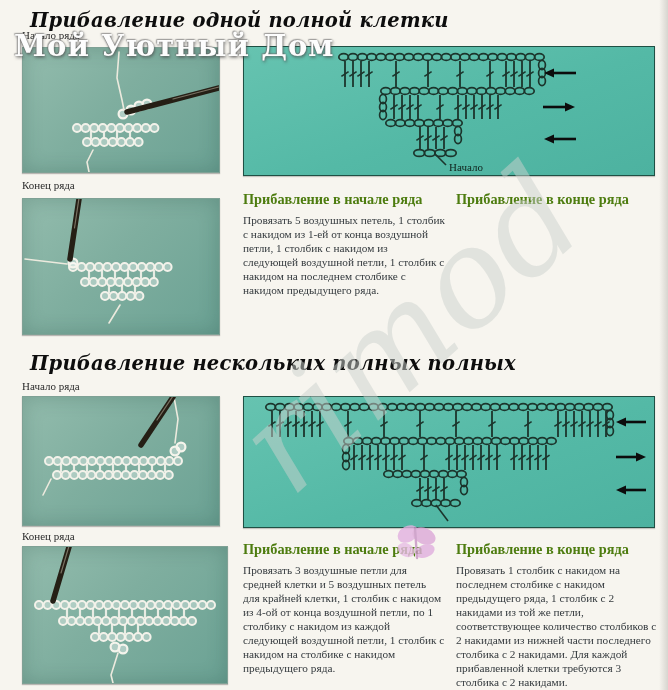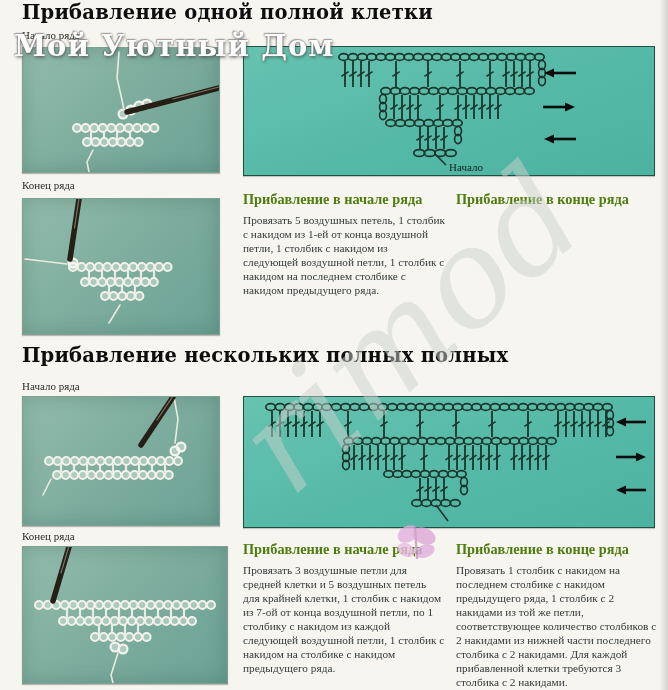--- a/index.html
+++ b/index.html
@@ -1,19 +1,19 @@
 <!DOCTYPE html>
 <html><head>
 <meta charset="utf-8">
 <style>
   html,body{margin:0;padding:0;background:#f7f5ef;}
   .page{position:relative;width:668px;height:690px;background:#f7f5ef;overflow:hidden;
         font-family:"Liberation Serif",serif;color:#222;}
-  .title{position:absolute;left:22px;margin:0;font-family:"DejaVu Serif",serif;
-         font-weight:bold;font-size:19.5px;color:#0d0d0d;letter-spacing:.2px;white-space:nowrap;}
+  .title{position:absolute;left:22px;margin:8px;font-family:"DejaVu Serif",serif;
+         font-style:italic;font-weight:bold;font-size:19.5px;color:#0d0d0d;letter-spacing:.2px;white-space:nowrap;}
   .t1{top:1px;} .t2{top:344px;}
   .cap{position:absolute;left:22px;font-size:11px;color:#2b2b2b;}
   .cap1{top:29px;} .cap2{top:179px;} .cap3{top:380px;} .cap4{top:530px;}
   .photo{position:absolute;left:22px;width:196px;
          background:linear-gradient(135deg,#93bcad 0%,#7fae9f 45%,#6ba294 100%);
          border:1px solid #7fa195;box-shadow:inset 0 0 20px rgba(25,60,50,.22),0 1px 1px rgba(0,0,0,.25);}
   .p1{top:47px;height:124px;} .p2{top:198px;height:135px;}
   .p3{top:396px;height:128px;} .p4{top:546px;width:204px;height:136px;}
   .photo svg{display:block;width:100%;height:100%;}
   .panel{position:absolute;left:243px;width:410px;
@@ -575,21 +575,21 @@
         <circle cx="92" cy="100" r="4.4" fill="rgba(255,255,255,.4)" stroke="#f5f4ec" stroke-width="2.2"></circle>
         <circle cx="100" cy="102" r="4.4" fill="rgba(255,255,255,.4)" stroke="#f5f4ec" stroke-width="2.2"></circle>
         <polyline points="95 106 88 128 90 136" fill="none" stroke="#eceade" stroke-width="1.6" stroke-linecap="round"></polyline>
         <line x1="46" y1="0" x2="30" y2="54" stroke="#251f15" stroke-width="5.5" stroke-linecap="round"></line>
         <line x1="46" y1="-1" x2="38" y2="26" stroke="#7a7263" stroke-width="1.2" stroke-linecap="round"></line>
       </svg>
   </div>
 
   <div class="col c3">
     <h3>Прибавление в начале ряда</h3>
-    <p>Провязать 3 воздушные петли для средней клетки и 5 воздушных петель для крайней клетки, 1 столбик с накидом из 7-ой от конца воздушной петли, по 1 столбику с накидом из каждой следующей воздушной петли, 1 столбик с накидом на столбике с накидом предыдущего ряда.</p>
+    <p>Провязать 3 воздушные петли для средней клетки и 5 воздушных петель для крайней клетки, 1 столбик с накидом из 4-ой от конца воздушной петли, по 1 столбику с накидом из каждой следующей воздушной петли, 1 столбик с накидом на столбике с накидом предыдущего ряда.</p>
   </div>
   <div class="col c4">
     <h3>Прибавление в конце ряда</h3>
     <p>Провязать 1 столбик с накидом на последнем столбике с накидом предыдущего ряда, 1 столбик с 2 накидами из той же петли, соответствующее количество столбиков с 2 накидами из нижней части последнего столбика с 2 накидами. Для каждой прибавленной клетки требуются 3 столбика с 2 накидами.</p>
   </div>
 
   <svg class="butterfly" width="52" height="46" viewBox="0 0 52 46">
     <g opacity="0.8">
       <ellipse cx="18" cy="14" rx="11" ry="8" fill="#e3b1e1" transform="rotate(-28 18 14)"></ellipse>
       <ellipse cx="34" cy="16" rx="12" ry="8" fill="#dca8d8" transform="rotate(22 34 16)"></ellipse>

